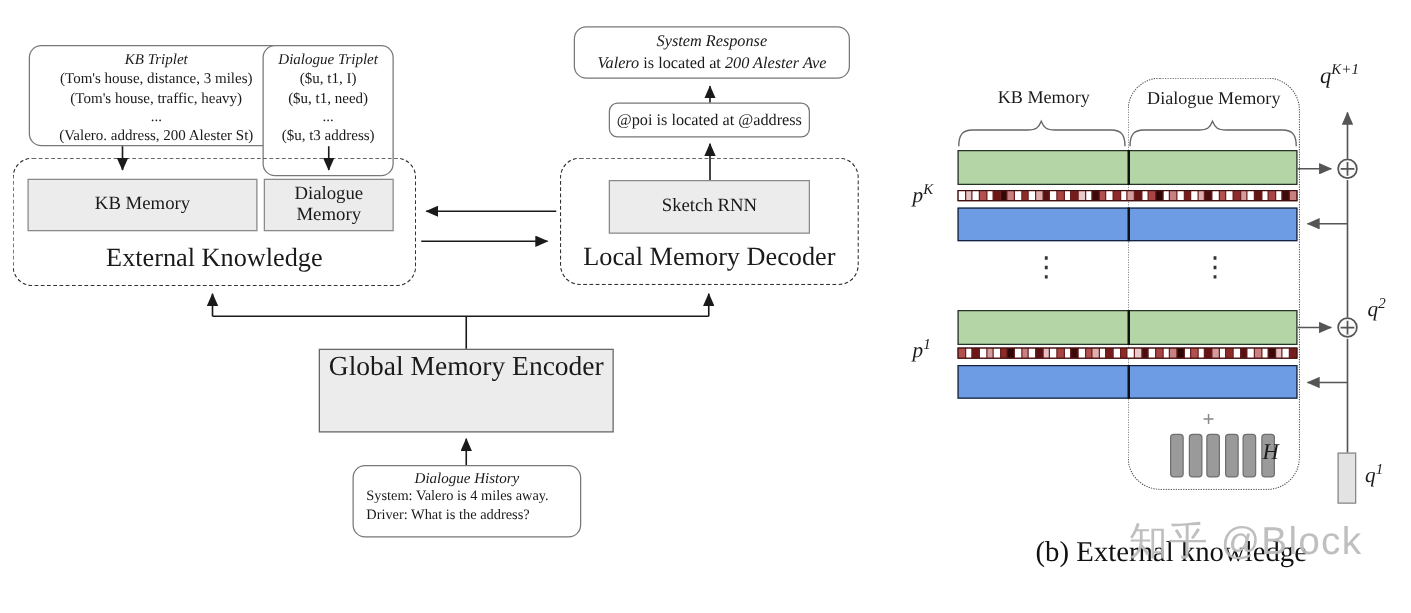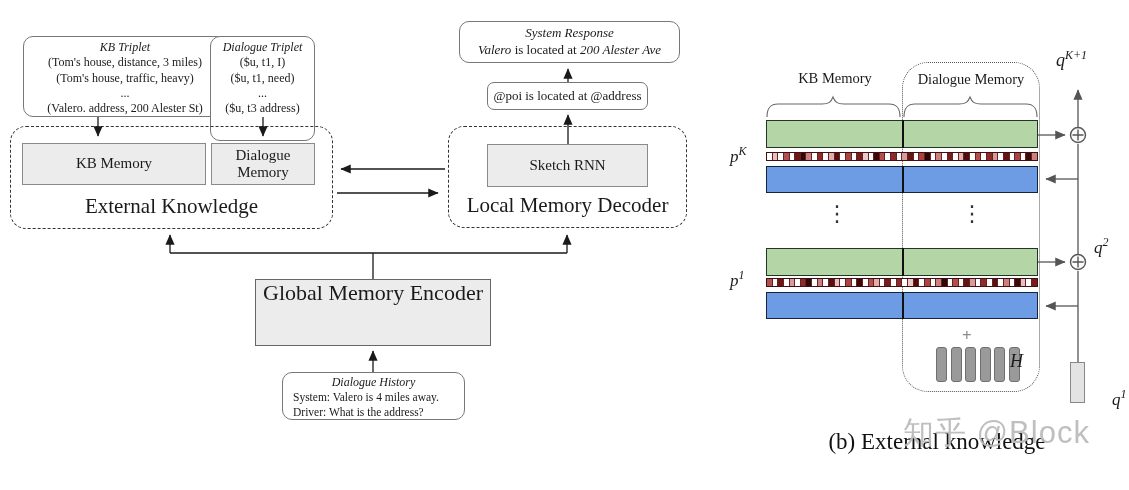--- a/index.html
+++ b/index.html
@@ -81,21 +81,21 @@
   <div class="dashbox" style="left:448px;top:126px;width:239px;height:102px;"></div>
   <div class="graybox" style="left:487px;top:144px;width:161px;height:43px;">
     <span>Sketch RNN</span>
   </div>
   <div class="biglabel" style="left:448px;top:193px;width:239px;">Local Memory Decoder</div>
 
   <div class="gme" style="left:255px;top:279px;width:236px;height:67px;">
     <span>Global Memory Encoder</span>
   </div>
 
-  <div class="rbox dh" style="left:282px;top:372px;width:183px;height:48px;">
+  <div class="rbox dh" style="left:282px;top:372px;width:183px;height:58px;">
     <span class="ttl">Dialogue History</span>
     <span class="ln">System: Valero is 4 miles away.</span>
     <span class="ln">Driver: What is the address?</span>
   </div>
 
 
   <div class="dotbox" style="left:902px;top:62px;width:138px;height:330px;"></div>
 
   <div class="memlbl" style="left:775px;top:70px;width:120px;">KB Memory</div>
   <div class="memlbl" style="left:907px;top:71px;width:128px;">Dialogue Memory</div>
@@ -226,21 +226,21 @@
     <div class="hbar"></div>
     <div class="hbar"></div>
     <div class="hbar"></div>
     <div class="hbar"></div>
   </div>
   <div class="mathlbl" style="left:1010px;top:351px;font-size:18px;">H</div>
 
   <div class="q1box"></div>
   <div class="mathlbl" style="left:1056px;top:48px;font-size:18px;"><span>q</span><sup>K+1</sup></div>
   <div class="mathlbl" style="left:1094px;top:216px;margin-top:19px;"><span>q</span><sup>2</sup></div>
-  <div class="mathlbl" style="left:1092px;top:387px;margin-left:20px;"><span>q</span><sup>1</sup></div>
+  <div class="mathlbl" style="left:1092px;top:368px;"><span>q</span><sup>1</sup></div>
 
   <div class="caption" style="left:787px;top:429px;width:300px;">(b) External knowledge</div>
 
   <svg class="overlay" width="1129" height="490" viewBox="0 0 1129 490">
     <defs>
       <marker id="ab" markerWidth="9" markerHeight="7" refX="7.5" refY="3.5" orient="auto">
         <path d="M0,0 L8,3.5 L0,7 z" fill="#1a1a1a"></path>
       </marker>
       <marker id="ag" markerWidth="9" markerHeight="7" refX="7.5" refY="3.5" orient="auto">
         <path d="M0,0 L8,3.5 L0,7 z" fill="#555"></path>

